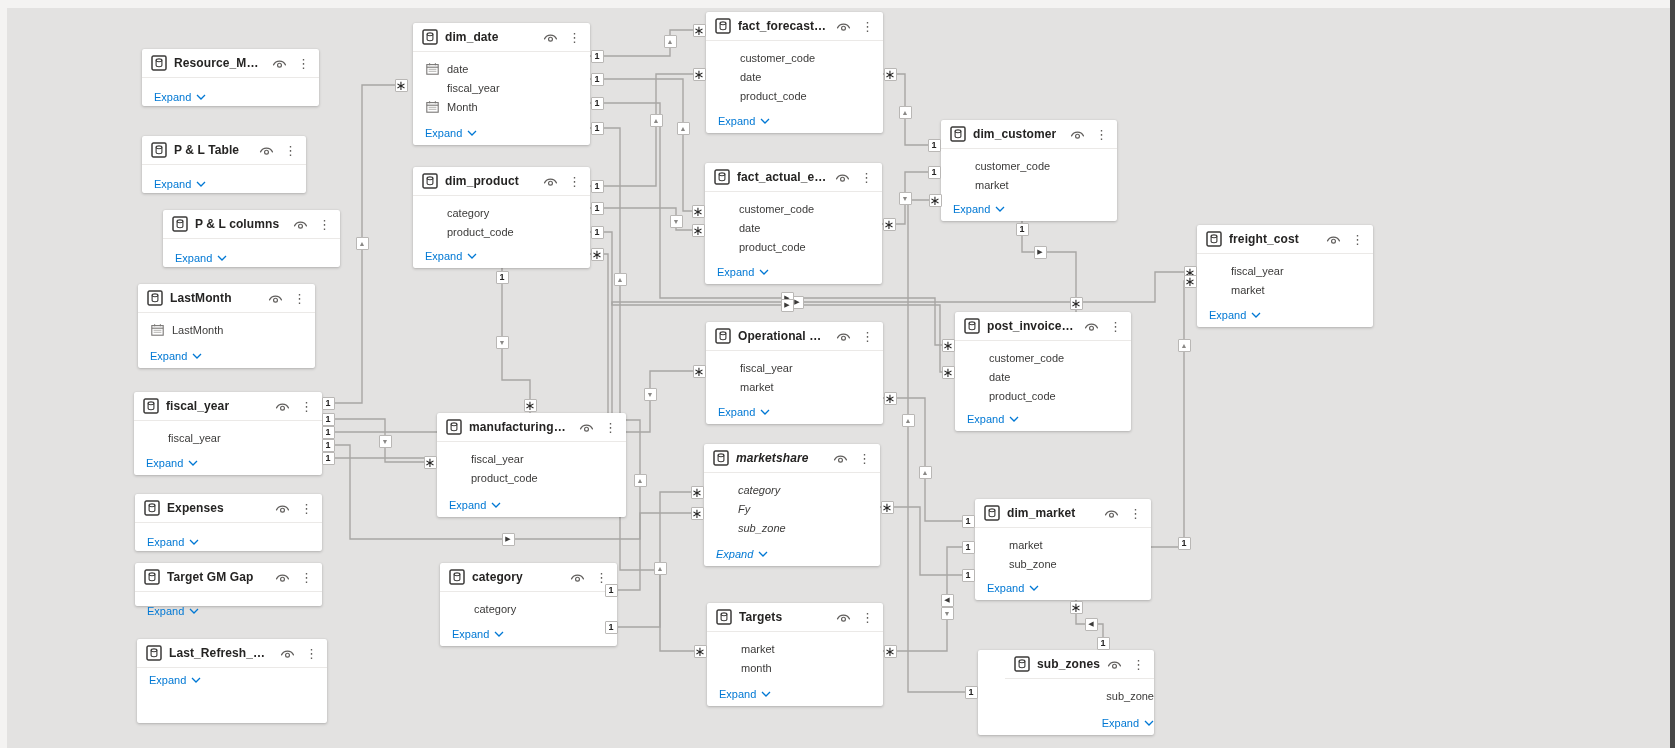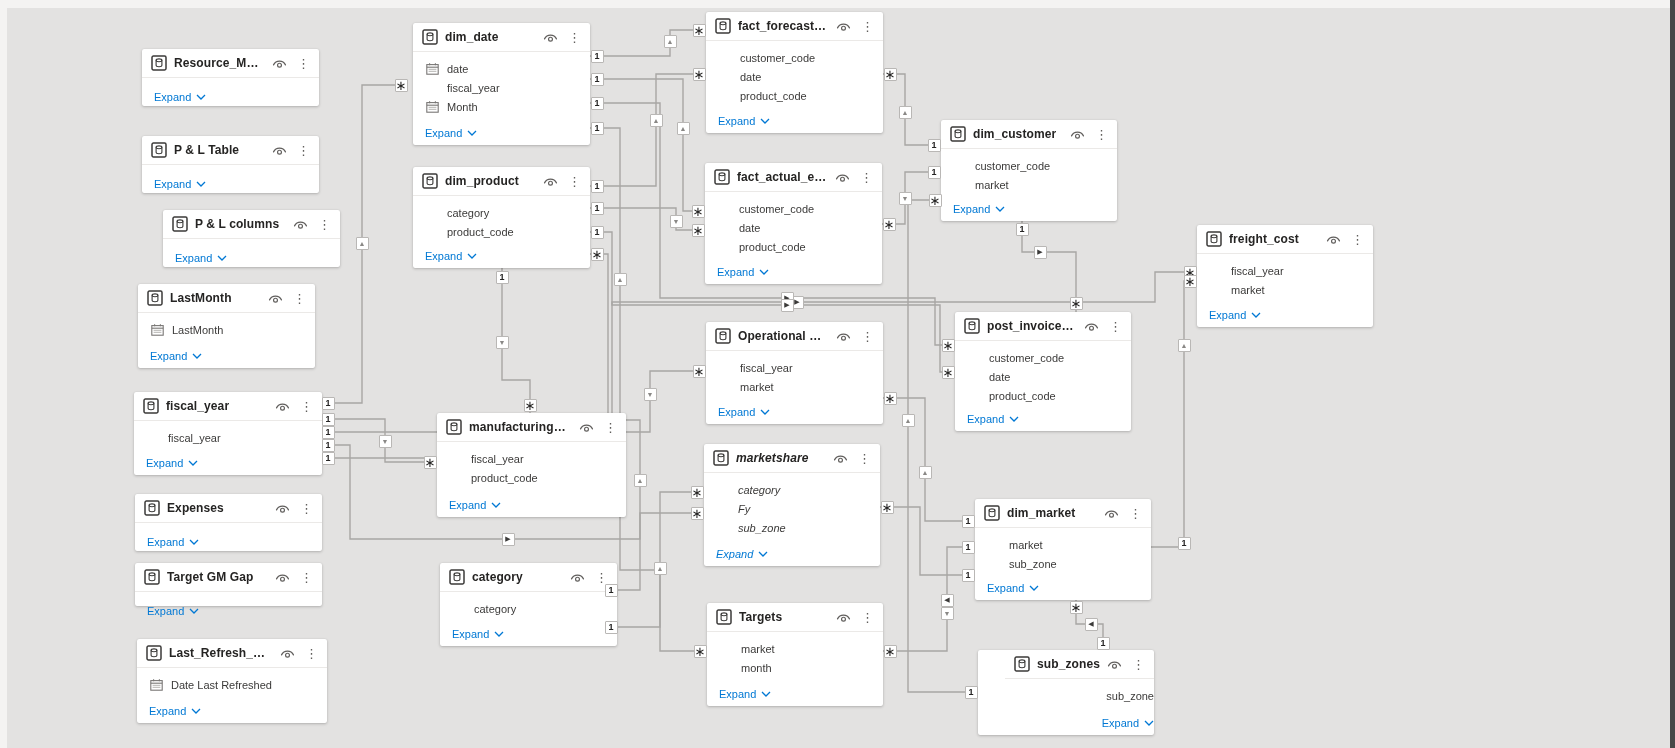--- a/index.html
+++ b/index.html
@@ -101,21 +101,21 @@
           <span class="dots">⋮</span>
         </div>
         <div class="fields"></div>
         <div class="expand">
           <span>Expand</span>
           <svg width="10" height="6" viewBox="0 0 10 6">
     <polyline points="1,1 5,5 9,1" fill="none" stroke="#0078d4" stroke-width="1.3"></polyline>
   </svg>
         </div>
       </div>
-      <div class="card" style="left: 142px; top: 136px; width: 177px; height: 57px;">
+      <div class="card" style="left: 142px; top: 136px; width: 164px; height: 57px;">
         <div class="card-header">
           <span class="tbl-ico">
             <svg width="16" height="16" viewBox="0 0 16 16">
     <rect x="1" y="1" width="14" height="14" rx="1.4" fill="none" stroke="#3b3a39" stroke-width="1.5"></rect>
     <ellipse cx="8" cy="5.3" rx="2.9" ry="1.4" fill="none" stroke="#3b3a39" stroke-width="1.1"></ellipse>
     <path d="M5.1 5.3 v5 a2.9 1.4 0 0 0 5.8 0 v-5" fill="none" stroke="#3b3a39" stroke-width="1.1"></path>
   </svg>
           </span>
           <span class="card-title">P &amp; L Table</span>
           <span class="eye">
@@ -292,35 +292,20 @@
   </svg>
           </span>
           <span class="card-title">Last_Refresh_Date</span>
           <span class="eye">
             <svg width="15" height="11" viewBox="0 0 16 12">
     <path d="M1.5 7.5 A 7.2 7.2 0 0 1 14.5 7.5" fill="none" stroke="#605e5c" stroke-width="1.3" stroke-linecap="round"></path>
     <circle cx="8" cy="7.8" r="2.1" fill="none" stroke="#605e5c" stroke-width="1.3"></circle>
   </svg>
           </span>
           <span class="dots">⋮</span>
-        </div>
-        <div class="fields">
-          <div class="frow">
-            <span class="fico">
-              <svg width="13" height="12" viewBox="0 0 13 12">
-    <rect x="0.8" y="1.6" width="11.4" height="9.6" fill="none" stroke="#797775" stroke-width="1.1"></rect>
-    <line x1="0.8" y1="4.2" x2="12.2" y2="4.2" stroke="#797775" stroke-width="1.1"></line>
-    <line x1="3.6" y1="0.3" x2="3.6" y2="2.2" stroke="#797775" stroke-width="1.1"></line>
-    <line x1="9.4" y1="0.3" x2="9.4" y2="2.2" stroke="#797775" stroke-width="1.1"></line>
-    <line x1="2.6" y1="6.3" x2="10.4" y2="6.3" stroke="#b5b3b1" stroke-width="1"></line>
-    <line x1="2.6" y1="8.3" x2="10.4" y2="8.3" stroke="#b5b3b1" stroke-width="1"></line>
-  </svg>
-            </span>
-            <span>Date Last Refreshed</span>
-          </div>
         </div>
         <div class="expand">
           <span>Expand</span>
           <svg width="10" height="6" viewBox="0 0 10 6">
     <polyline points="1,1 5,5 9,1" fill="none" stroke="#0078d4" stroke-width="1.3"></polyline>
   </svg>
         </div>
       </div>
       <div class="card" style="left: 413px; top: 23px; width: 177px; height: 122px;">
         <div class="card-header">

